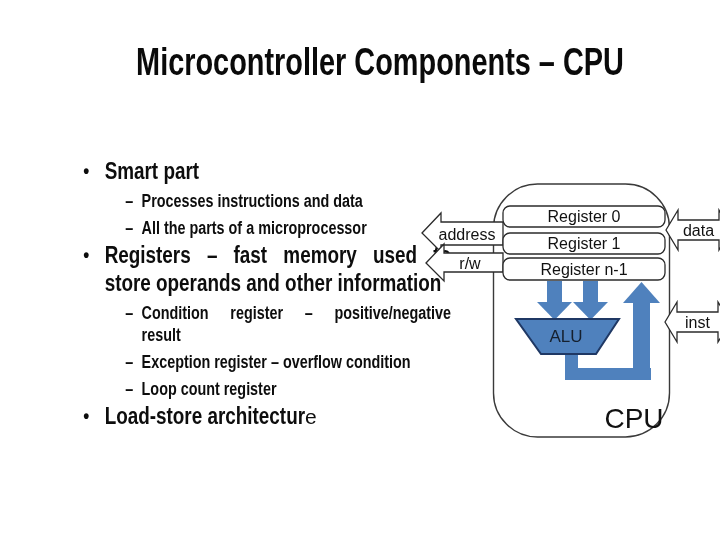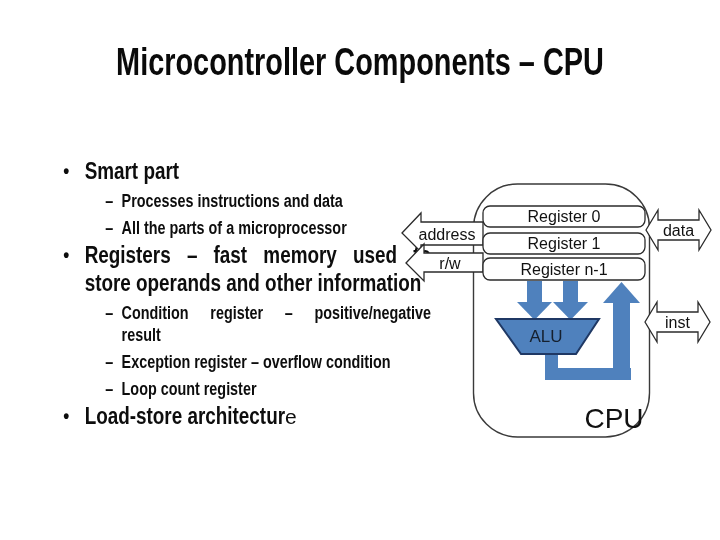--- a/index.html
+++ b/index.html
@@ -1,20 +1,20 @@
 <!DOCTYPE html>
 <html><head>
 <meta charset="utf-8">
 <style>
   html,body{margin:0;padding:0;}
   body{
     width:720px;height:540px;background:#ffffff;position:relative;overflow:hidden;
     font-family:"Liberation Sans",sans-serif;color:#0d0d0d;
   }
-  .slide{position:absolute;inset:0;}
+  .slide{position:absolute;inset:0;margin-left:20px;}
 
   
   .title{
     position:absolute;top:38px;left:0;width:720px;text-align:center;
     font-size:38px;font-weight:700;line-height:48px;color:#0a0a0a;
     transform:scaleX(0.76);transform-origin:50% 0;white-space:nowrap;
     letter-spacing:0px;
   }
 
   

